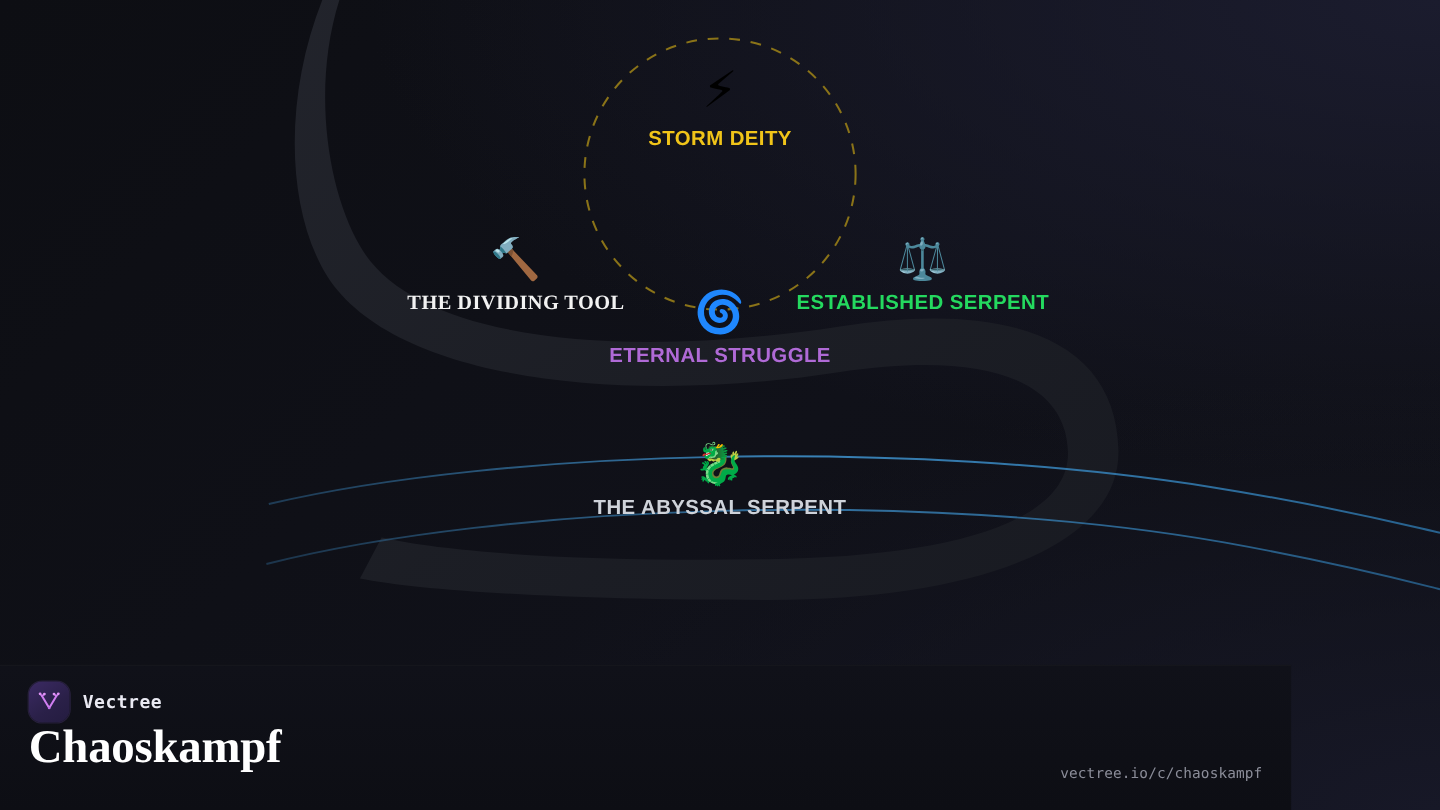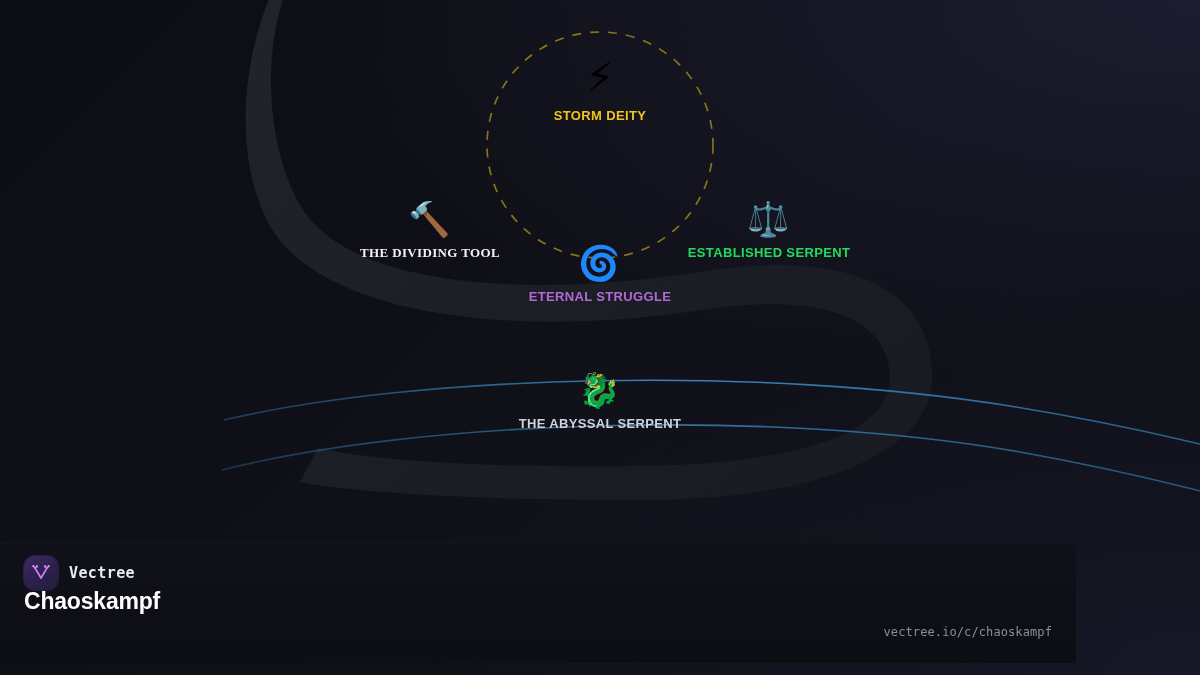--- a/index.html
+++ b/index.html
@@ -29,51 +29,51 @@
     transform:translate(-50%,-50%);
     white-space:nowrap;
   }
   .node .glyph {
     font-size:42px; line-height:1;
     font-family:"DejaVu Sans", sans-serif;
     text-align:center;
   }
   .node .label {
     margin-top:9px;
-    font-size:13px;
+    font-size:17px;
     font-weight:bold;
     letter-spacing:.35px;
     font-family:"Liberation Sans", sans-serif;
   }
   .node.small .glyph { font-size:34px; }
 
   
   #footer {
-    position:absolute; left:0; bottom:12px; width:1076px; height:121px;
+    position:absolute; left:0; bottom:0; width:1076px; height:121px;
     background:linear-gradient(180deg,#101119 0%, #0d0e14 100%);
     border-top:1px solid rgba(255,255,255,.035);
   }
   #brand-row {
     position:absolute; left:24px; top:13px;
     display:flex; align-items:center; gap:11px;
   }
   #logo-badge {
     width:34px; height:34px; border-radius:11px;
     background:linear-gradient(145deg,#3b2a63 0%, #2a2048 60%, #241c40 100%);
     display:flex; align-items:center; justify-content:center;
     box-shadow:0 0 0 1px rgba(160,110,240,.16);
   }
   #brand-name {
     font-family:"DejaVu Sans Mono","Liberation Mono",monospace;
     font-size:15px; font-weight:bold; color:#e9e9f2; letter-spacing:.4px;
   }
   #deck-title {
     position:absolute; left:24px; top:45px;
-    font-family:Liberation Sans, sans-serif;
-    font-size:23px; font-weight:bold; color:#ffffff; letter-spacing:-.2px;
+    font-family:Liberation Serif, serif;
+    font-size:39px; font-weight:bold; color:#ffffff; letter-spacing:-.2px;
   }
   #deck-url {
     position:absolute; right:24px; bottom:24px;
     font-family:"DejaVu Sans Mono","Liberation Mono",monospace;
     font-size:12px; color:#8b8d99; letter-spacing:.1px;
   }
 </style>
 </head>
 <body>
 

